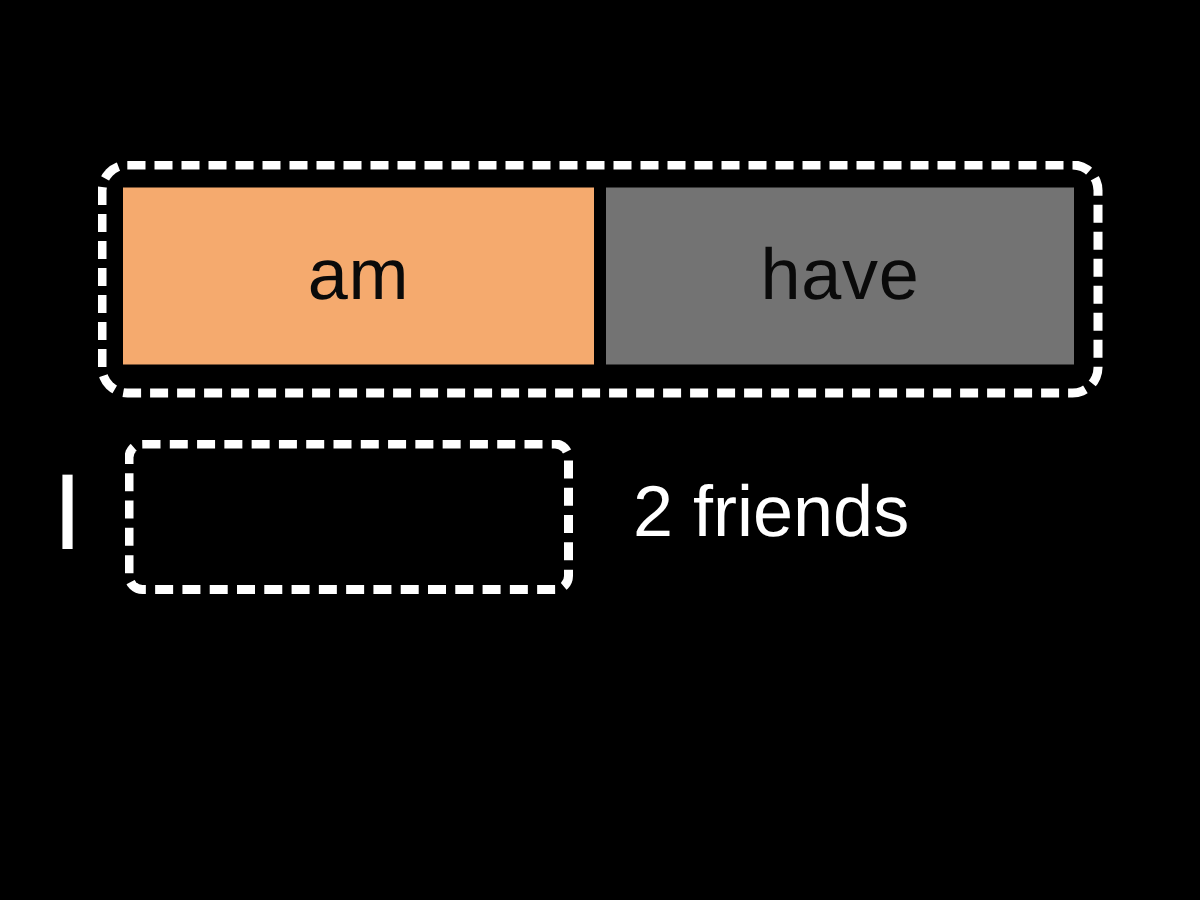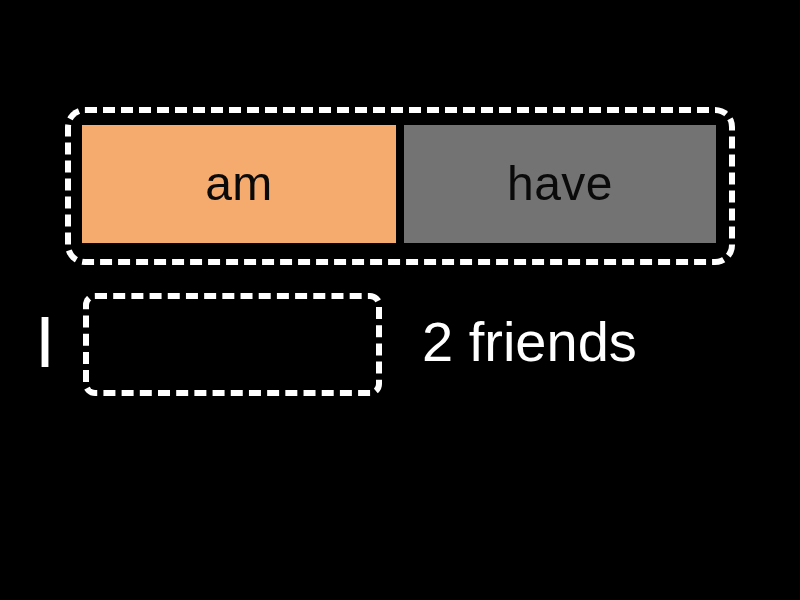--- a/index.html
+++ b/index.html
@@ -127,21 +127,21 @@
   }
 
   #sentence-word-end {
     position: absolute;
     left: 422px;
     top: 4px;
     height: 100px;
     display: flex;
     align-items: center;
     color: #ffffff;
-    font-size: 56px;
+    font-size: 48px;
     line-height: 1;
     font-weight: 400;
     white-space: nowrap;
     user-select: none;
     -webkit-user-select: none;
   }
 </style>
 </head>
 <body>
 

